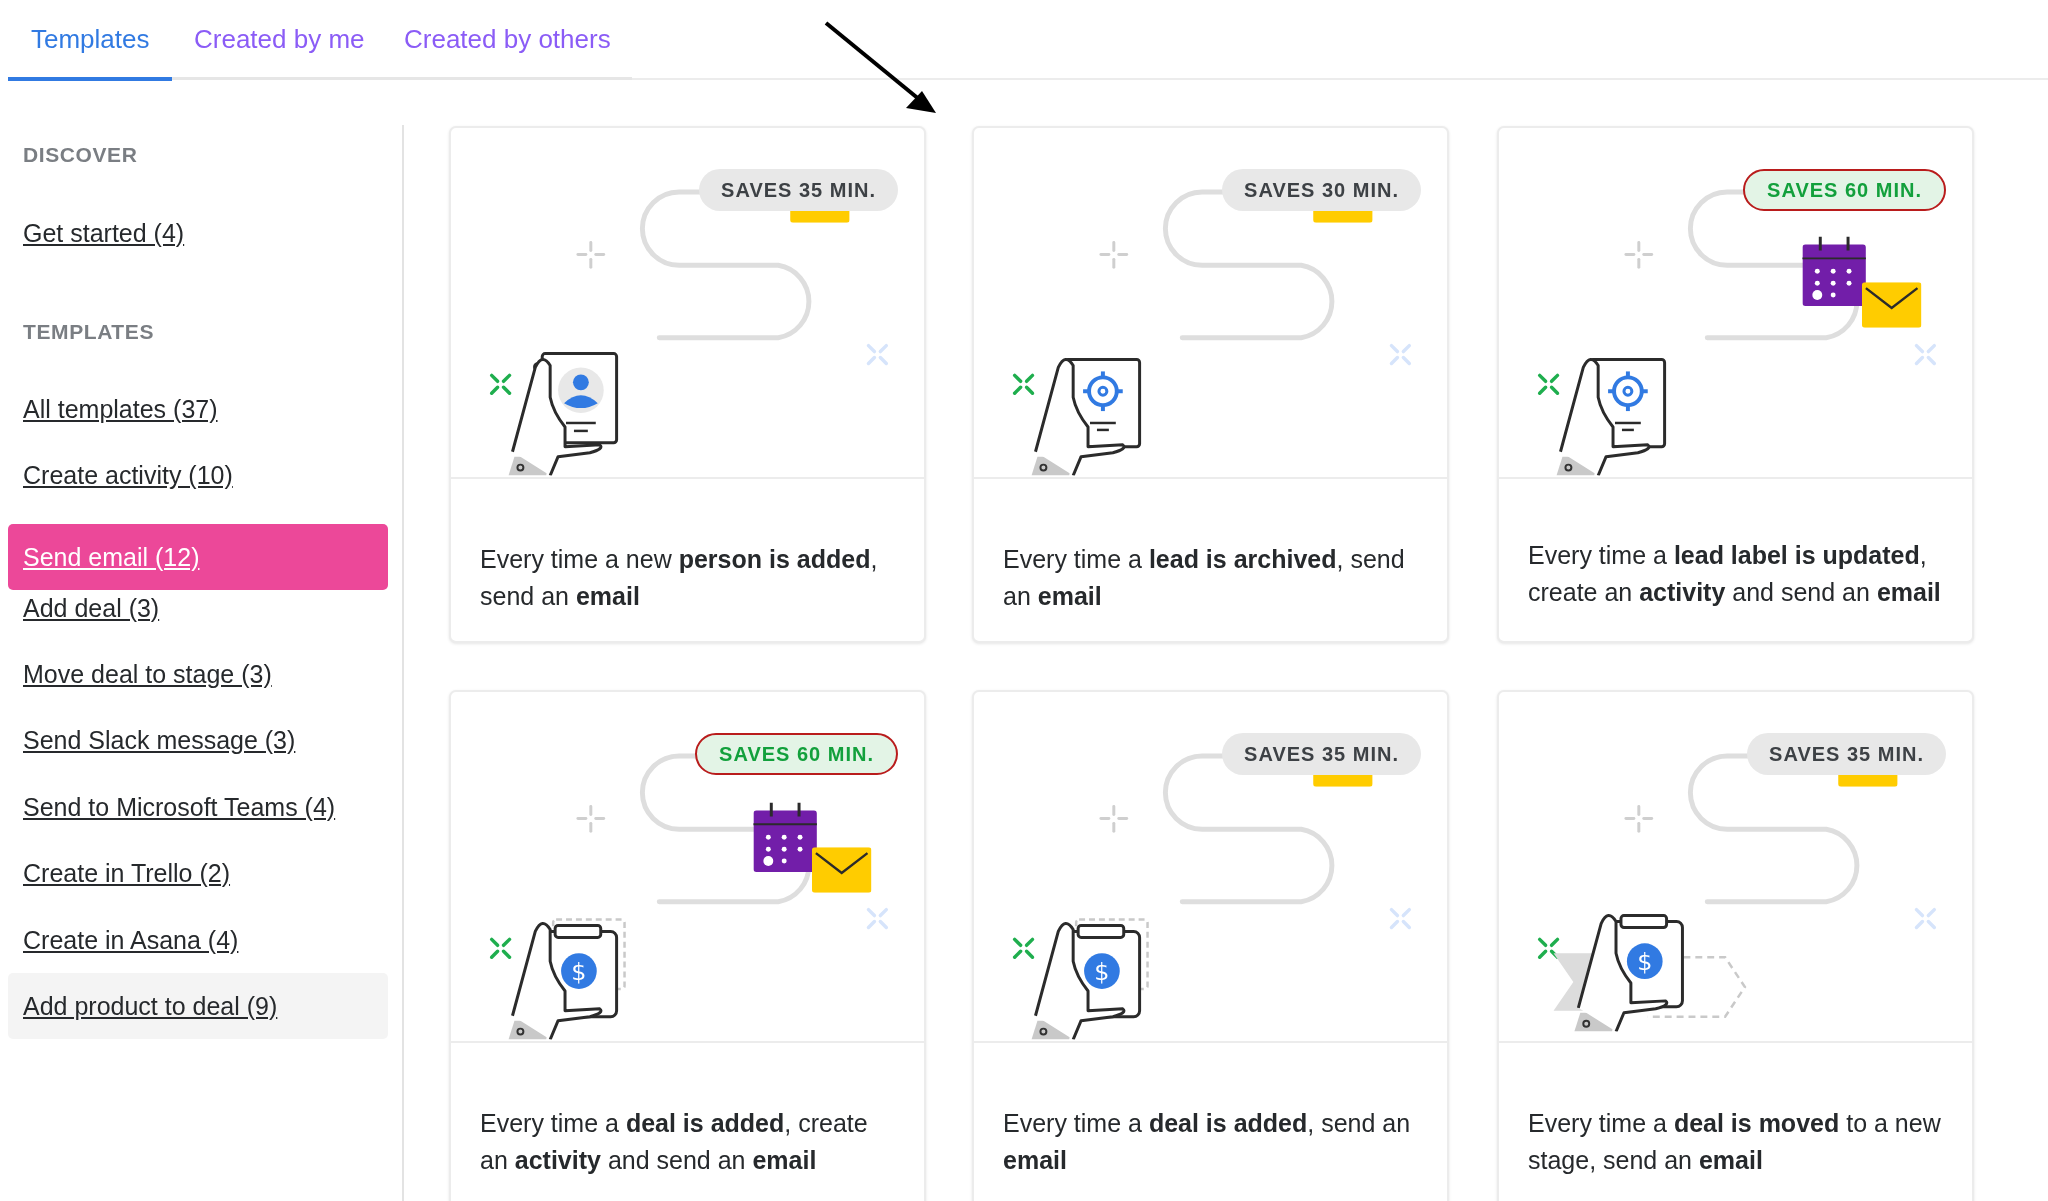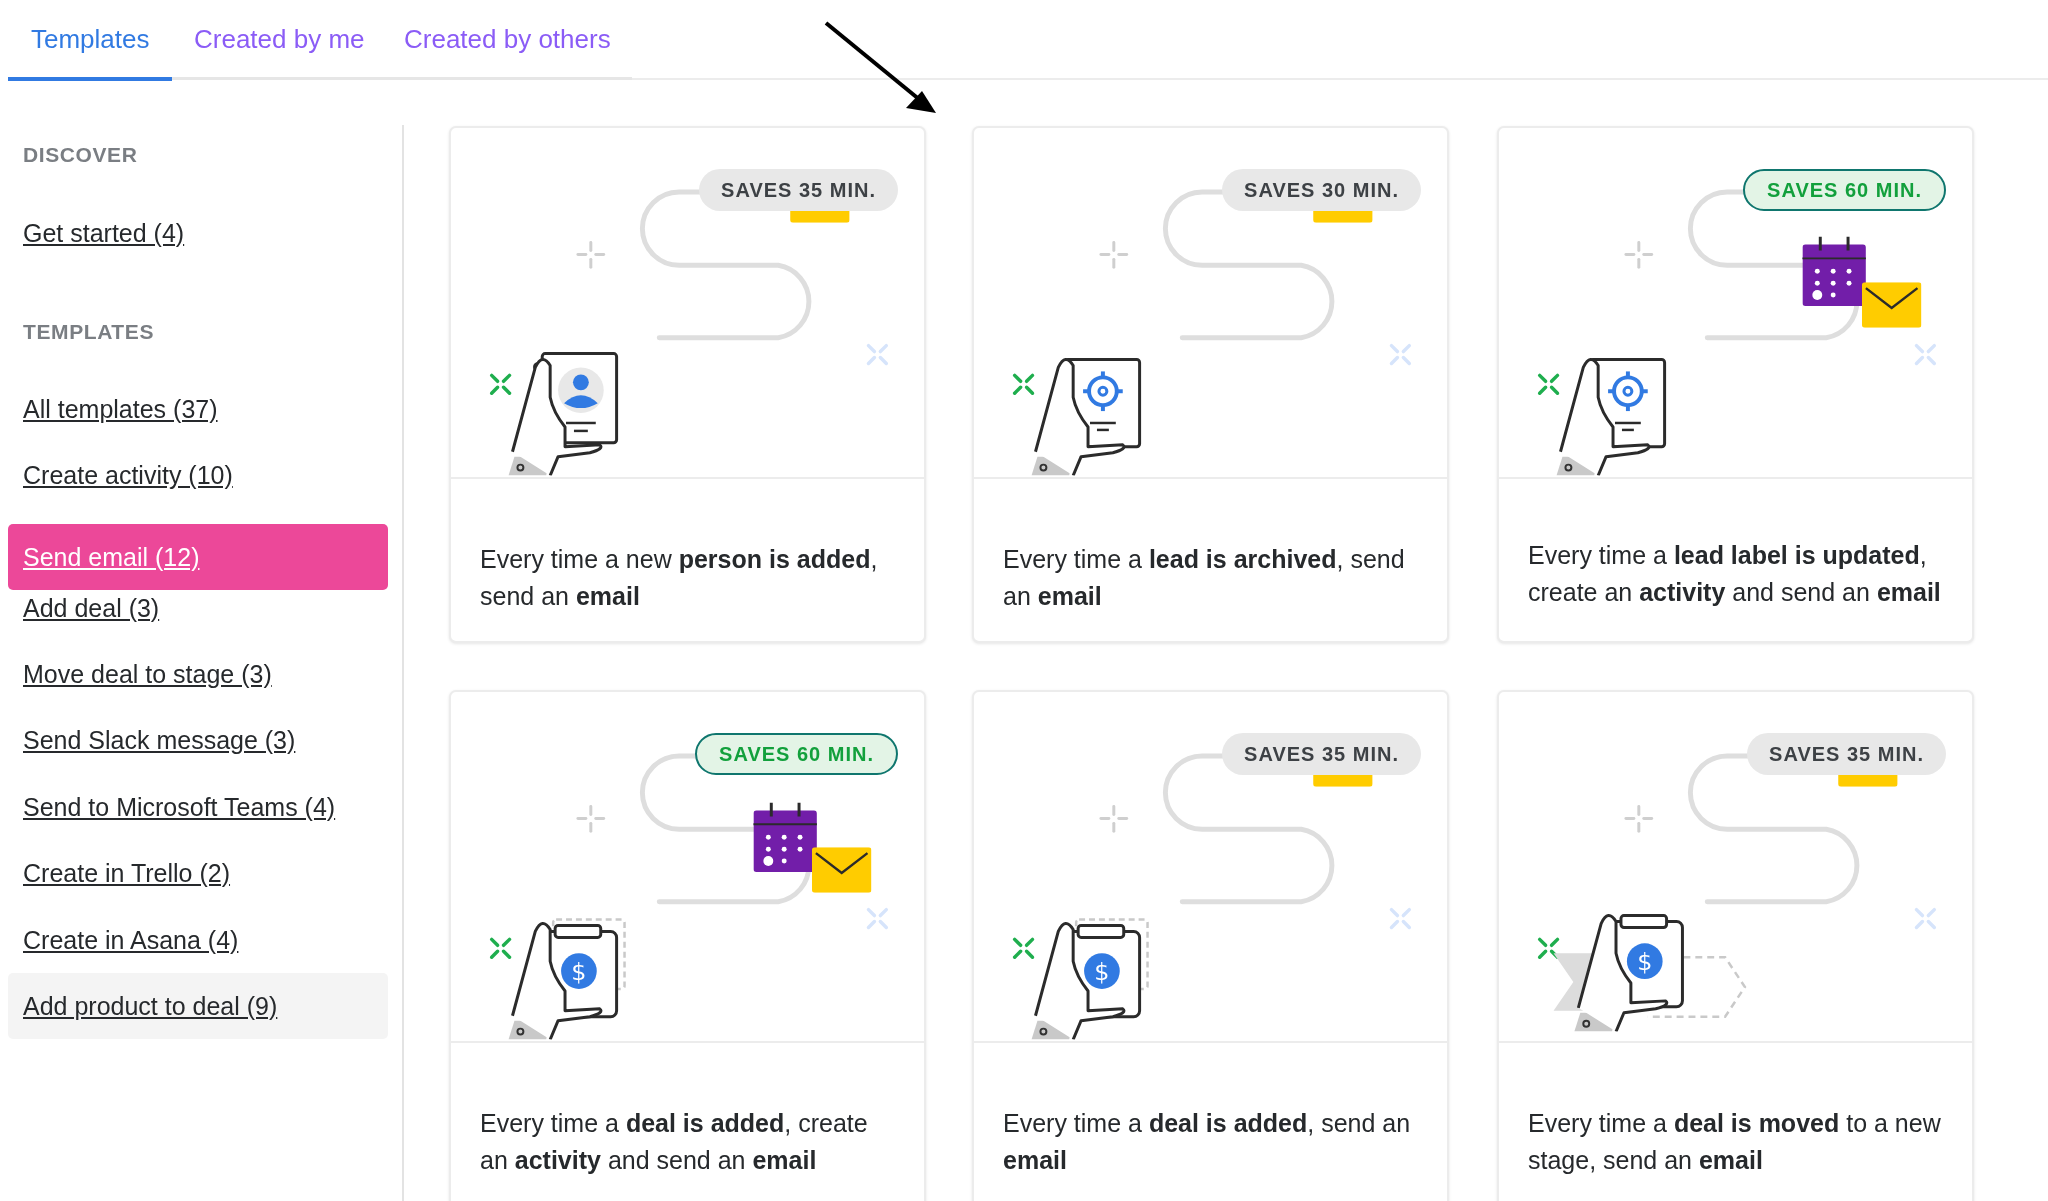--- a/index.html
+++ b/index.html
@@ -26,21 +26,21 @@
   .side-item.hover { background: #f4f4f4; }
 
   
   .card { position: absolute; width: 477px; background: #fff; border: 2px solid #ececec; border-radius: 7px; box-shadow: 0 1px 3px rgba(0,0,0,0.10); overflow: hidden; cursor: pointer; }
   .card .illu { position: absolute; left: 0; top: 0; width: 100%; height: 349px; }
   .card .divider { position: absolute; left: 0; top: 349px; width: 100%; height: 2px; background: #ececec; }
   .card .desc { position: absolute; left: 29px; right: 26px; top: 375px; font-size: 25px; line-height: 37px; color: #26292c; margin-top: 38px; }
   .card .desc b { font-weight: bold; }
   .badge { position: absolute; right: 26px; top: 26px; height: 42px; padding: 5px 22px; border-radius: 21px; display: flex; align-items: center; font-size: 20px; font-weight: bold; letter-spacing: 1px; white-space: nowrap; margin-top: 15px; }
   .badge.grey { background: #e8e8e8; color: #3d4145; }
-  .badge.green { background: #e3f4e6; color: #12a03c; border: 2px solid #0f766e; }
+  .badge.green { background: #e3f4e6; color: #12a03c; border: 2px solid #b91c1c; }
 </style>
 </head>
 <body>
 
 <div class="tabs">
   <div class="baseline"></div>
   <div class="baseline-thin"></div>
   <div class="tab active" style="left:31px">Templates</div>
   <div class="tab" style="left:194px">Created by me</div>
   <div class="tab" style="left:404px">Created by others</div>

